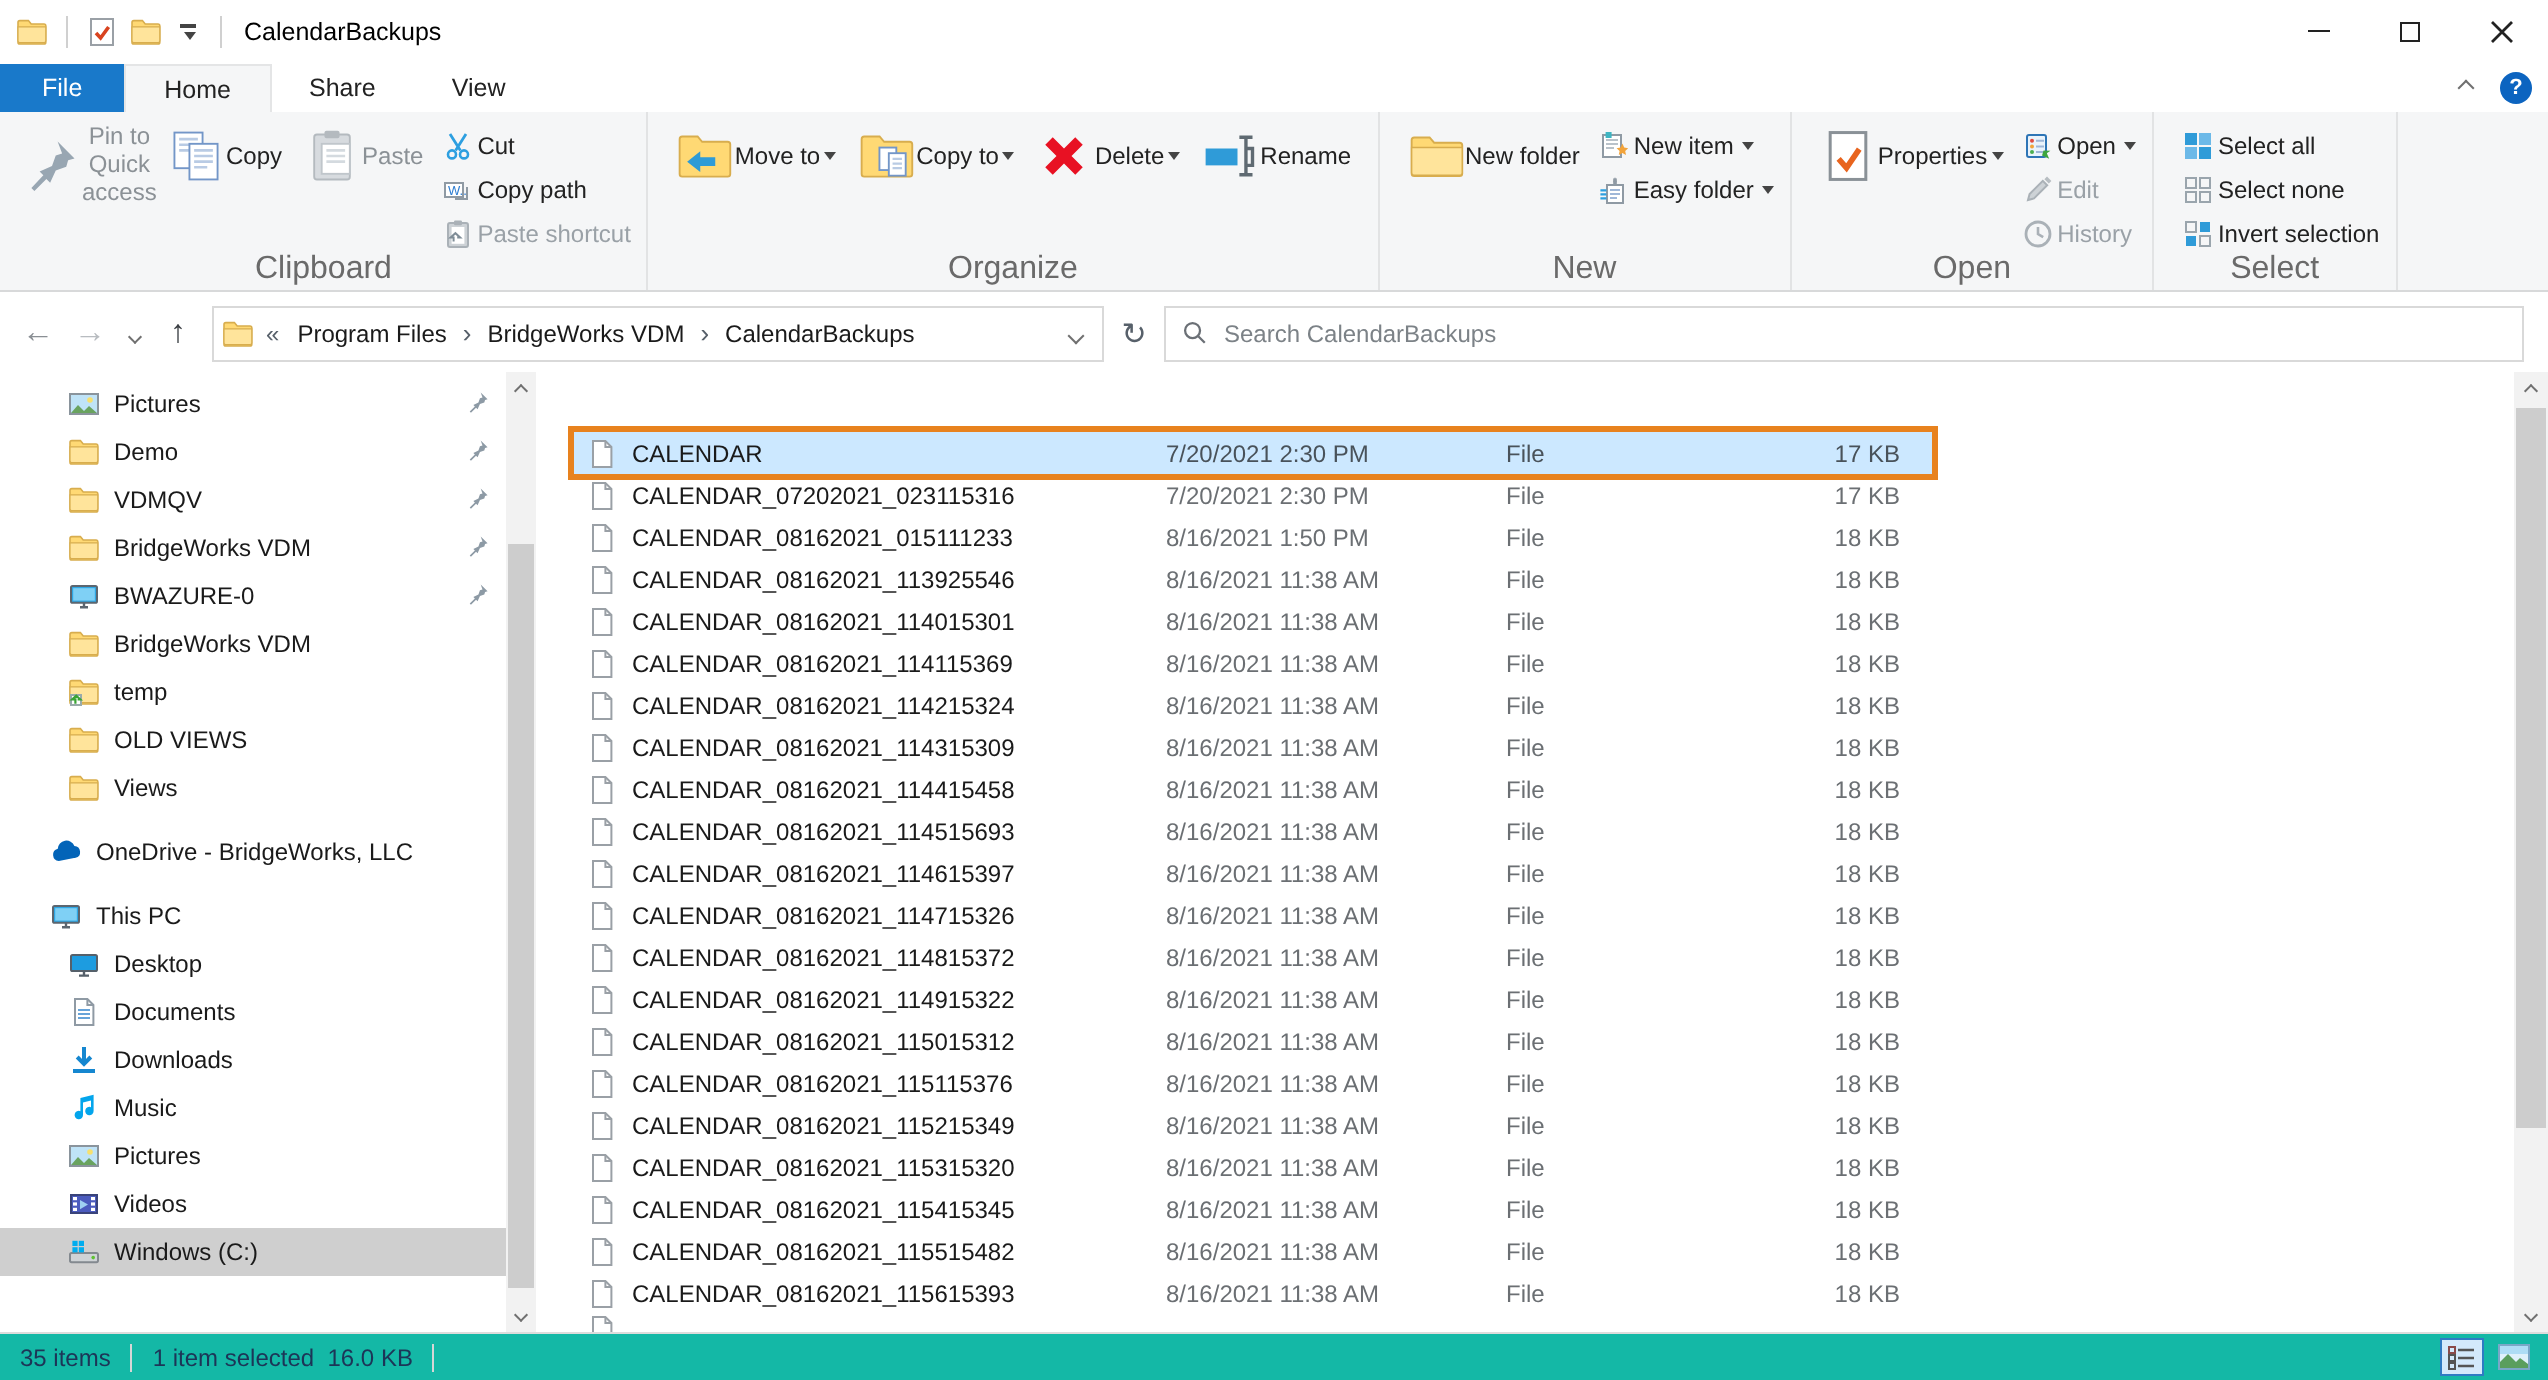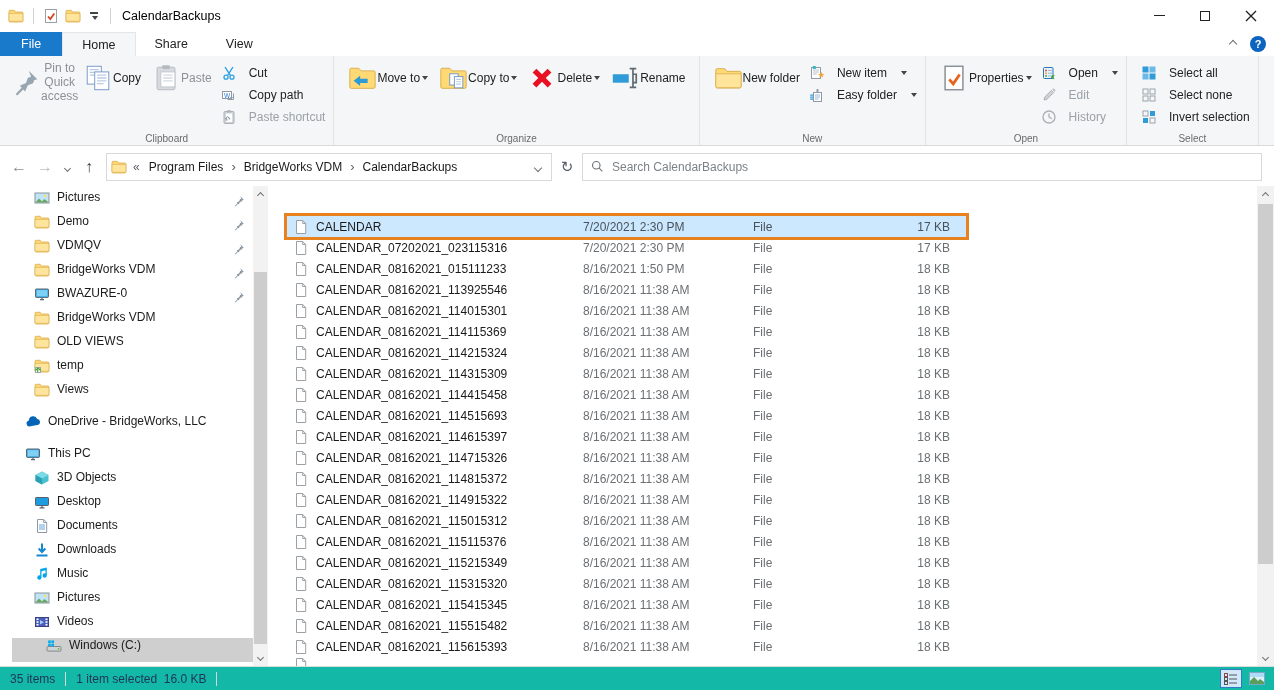--- a/index.html
+++ b/index.html
@@ -22,26 +22,26 @@
   #tabbar { position:absolute; left:0; top:32px; width:1274px; height:24px; background:#fff; display:flex; align-items:stretch; }
   .tab { padding:0 19px; display:flex; align-items:center; font-size:12.5px; color:#222; }
   .tab.file { background:#1979ca; color:#fff; margin-left:0; padding:0 21px; }
   .tab.active { background:#f5f6f7; border:1px solid #e4e5e6; border-bottom:none; }
   .tab-right { position:absolute; right:8px; top:0; height:24px; display:flex; align-items:center; gap:14px; }
   .help-circle { width:16px; height:16px; border-radius:50%; background:#0c64c0; color:#fff; font-size:11px; font-weight:bold; display:flex; align-items:center; justify-content:center; }
 
   
   #ribbon { position:absolute; left:0; top:56px; width:1274px; height:90px; background:#f5f6f7; border-bottom:1px solid #d8d9da; display:flex; }
   .rgroup { position:relative; height:100%; border-right:1px solid #e2e3e4; padding:2px 4px 16px 4px; display:flex; align-items:flex-start; }
-  .rgroup-label { position:absolute; bottom:1px; left:0; width:100%; text-align:center; color:#6a6a6a; font-size:10px; }
+  .rgroup-label { position:absolute; bottom:1px; left:0; width:100%; text-align:center; color:#6a6a6a; font-size:16px; }
   .bigbtn { display:flex; align-items:center; justify-content:flex-start; padding:3px 5px; min-width:44px; text-align:center; line-height:14px; color:#222; }
   .bigbtn .ic { height:34px; display:flex; align-items:center; justify-content:center; }
   .bigbtn.disabled { color:#8b9196; }
   .smallcol { display:flex; flex-direction:column; justify-content:flex-start; margin-top:4px; }
-  .smallbtn { display:flex; align-items:center; gap:12px; height:22px; padding:0 4px; color:#222; white-space:nowrap; }
+  .smallbtn { display:flex; align-items:center; gap:2px; height:22px; padding:0 4px; color:#222; white-space:nowrap; }
   .smallbtn.disabled { color:#9aa1a7; }
   .dd { display:inline-block; width:0; height:0; border-left:3.5px solid transparent; border-right:3.5px solid transparent; border-top:4px solid #444; margin-left:2px; vertical-align:middle; }
 
   
   #navrow { position:absolute; left:0; top:147px; width:1274px; height:39px; background:#fff; display:flex; align-items:center; }
   .nav-ic { color:#8a8f94; font-size:16px; width:26px; text-align:center; }
   .nav-ic.fwd { color:#b8bcc0; }
   .nav-ic.up { color:#3b3f44; }
   .chev { display:inline-block; width:6px; height:6px; border-right:1.4px solid #707070; border-bottom:1.4px solid #707070; transform:rotate(45deg); }
   .chev.up { transform:rotate(-135deg); }
@@ -53,23 +53,23 @@
   #refresh-btn { width:30px; height:28px; display:flex; align-items:center; justify-content:center; color:#57606a; font-size:15px; }
   #searchbox { display:flex; align-items:center; height:28px; border:1px solid #d9d9d9; background:#fff; flex:1; margin-right:12px; padding:0 8px; gap:8px; }
   #searchbox input { border:none; outline:none; flex:1; font:inherit; color:#222; }
   #searchbox input::placeholder { color:#7c8287; }
 
   
   #main { position:absolute; left:0; top:186px; width:1274px; height:480px; background:#fff; }
 
   
   #sidebar { position:absolute; left:0; top:0; width:253px; height:480px; overflow:hidden; padding-top:4px; }
-  .side-item { display:flex; align-items:flex-start; height:24px; gap:7px; padding-left:34px; position:relative; white-space:nowrap; }
+  .side-item { display:flex; align-items:center; height:24px; gap:7px; padding-left:34px; position:relative; white-space:nowrap; }
   .side-item.lvl0 { padding-left:25px; }
-  .side-item.selected { background:#cfcfcf;margin-left:12px; }
+  .side-item.selected { background:#cfcfcf; }
   .side-item .pin { position:absolute; right:8px; top:5px; }
   .side-gap { height:8px; }
   #side-scroll { position:absolute; left:253px; top:0; width:15px; height:480px; background:#f2f2f2; }
   .sbar-arrow { position:absolute; left:0; width:15px; height:15px; display:flex; align-items:center; justify-content:center; }
   #side-thumb { position:absolute; left:1px; width:13px; background:#cdcdcd; }
 
   
   #filepane { position:absolute; left:283px; top:0; width:973px; height:480px; overflow:hidden; }
   #colhead { position:absolute; left:0; top:0; height:26px; display:flex; align-items:flex-end; color:#454545; }
   .hcell { padding:0 8px 4px 8px; border-right:1px solid #ebebeb; height:20px; display:flex; align-items:flex-end; }
@@ -507,34 +507,34 @@
               <path d="M1 5.4h13.9v7c0 .5-.4.9-.9.9H1.9c-.5 0-.9-.4-.9-.9z" fill="#ffe49b" stroke="#d8ad4e" stroke-width="0.6"></path>
             </svg>
           </span>
           <span>BridgeWorks VDM</span>
         </div>
         <div class="side-item">
           <span class="ic16">
             <svg width="16" height="16" viewBox="0 0 16 16">
               <path d="M1 3.2c0-.5.4-.9.9-.9h4.3L7.6 4H14c.5 0 .9.4.9.9v8.2c0 .5-.4.9-.9.9H1.9c-.5 0-.9-.4-.9-.9z" fill="#ffd974" stroke="#d8ad4e" stroke-width="0.8"></path>
               <path d="M1 5.4h13.9v7c0 .5-.4.9-.9.9H1.9c-.5 0-.9-.4-.9-.9z" fill="#ffe49b" stroke="#d8ad4e" stroke-width="0.6"></path>
-            </svg>
-          </span>
-          <span>OLD VIEWS</span>
+              <rect x="1.5" y="9.5" width="5" height="5" fill="#fff" stroke="#9aa"></rect>
+              <path d="M5.5 13.5v-2.2h-1.6l2-1.8 2 1.8H6.6" fill="none" stroke="#3aa435" stroke-width="1.1" transform="translate(-1.8,0.4)"></path>
+            </svg>
+          </span>
+          <span>temp</span>
         </div>
         <div class="side-item">
           <span class="ic16">
             <svg width="16" height="16" viewBox="0 0 16 16">
               <path d="M1 3.2c0-.5.4-.9.9-.9h4.3L7.6 4H14c.5 0 .9.4.9.9v8.2c0 .5-.4.9-.9.9H1.9c-.5 0-.9-.4-.9-.9z" fill="#ffd974" stroke="#d8ad4e" stroke-width="0.8"></path>
               <path d="M1 5.4h13.9v7c0 .5-.4.9-.9.9H1.9c-.5 0-.9-.4-.9-.9z" fill="#ffe49b" stroke="#d8ad4e" stroke-width="0.6"></path>
-              <rect x="1.5" y="9.5" width="5" height="5" fill="#fff" stroke="#9aa"></rect>
-              <path d="M5.5 13.5v-2.2h-1.6l2-1.8 2 1.8H6.6" fill="none" stroke="#3aa435" stroke-width="1.1" transform="translate(-1.8,0.4)"></path>
-            </svg>
-          </span>
-          <span>temp</span>
+            </svg>
+          </span>
+          <span>OLD VIEWS</span>
         </div>
         <div class="side-item">
           <span class="ic16">
             <svg width="16" height="16" viewBox="0 0 16 16">
               <path d="M1 3.2c0-.5.4-.9.9-.9h4.3L7.6 4H14c.5 0 .9.4.9.9v8.2c0 .5-.4.9-.9.9H1.9c-.5 0-.9-.4-.9-.9z" fill="#ffd974" stroke="#d8ad4e" stroke-width="0.8"></path>
               <path d="M1 5.4h13.9v7c0 .5-.4.9-.9.9H1.9c-.5 0-.9-.4-.9-.9z" fill="#ffe49b" stroke="#d8ad4e" stroke-width="0.6"></path>
             </svg>
           </span>
           <span>Views</span>
         </div>
@@ -550,30 +550,20 @@
         <div class="side-gap"></div>
         <div class="side-item lvl0">
           <span class="ic16">
             <svg width="16" height="16" viewBox="0 0 16 16">
               <rect x="1.5" y="3" width="13" height="8.4" rx="0.8" fill="#2fa7e4" stroke="#5b6670"></rect>
               <rect x="2.6" y="4.1" width="10.8" height="6.2" fill="#7fd0f5"></rect>
               <path d="M6 13.6h4M8 11.4v2.2" stroke="#5b6670" stroke-width="1.2"></path>
             </svg>
           </span>
           <span>This PC</span>
-        </div>
-        <div class="side-item">
-          <span class="ic16">
-            <svg width="16" height="16" viewBox="0 0 16 16">
-              <path d="M8 1.5L14.5 5v6L8 14.5 1.5 11V5z" fill="#49c0cf"></path>
-              <path d="M8 1.5L14.5 5 8 8.5 1.5 5z" fill="#7adbe6"></path>
-              <path d="M8 8.5v6L1.5 11V5z" fill="#2aa0b2"></path>
-            </svg>
-          </span>
-          <span>3D Objects</span>
         </div>
         <div class="side-item">
           <span class="ic16">
             <svg width="16" height="16" viewBox="0 0 16 16">
               <rect x="1.5" y="3.5" width="13" height="8" rx="0.8" fill="#1d9ce0" stroke="#55606a"></rect>
               <path d="M5.5 13.8h5M8 11.5v2.3" stroke="#55606a" stroke-width="1.2"></path>
             </svg>
           </span>
           <span>Desktop</span>
         </div>

